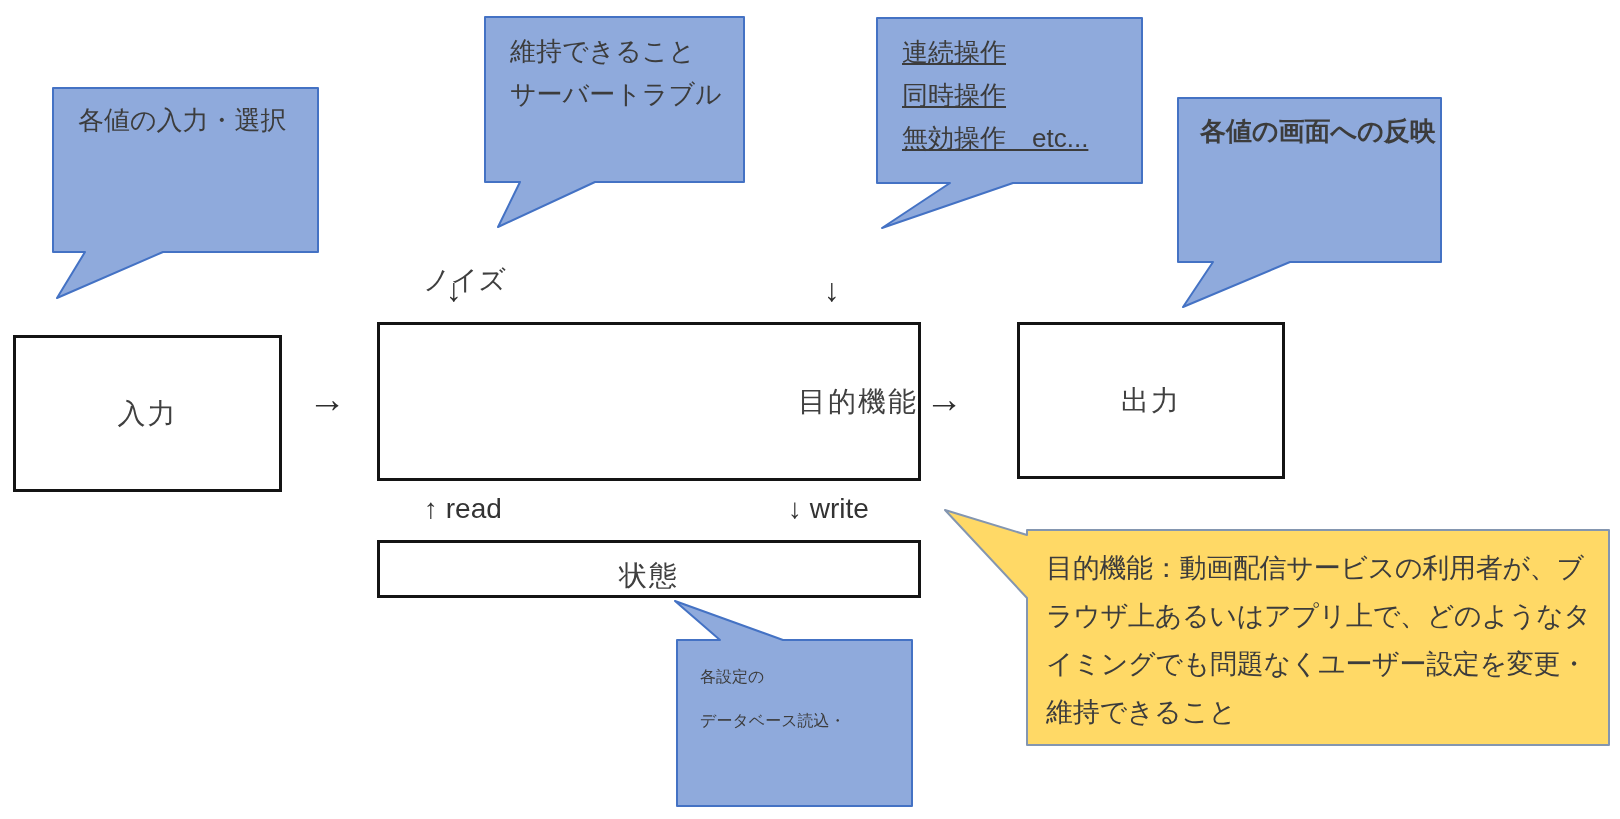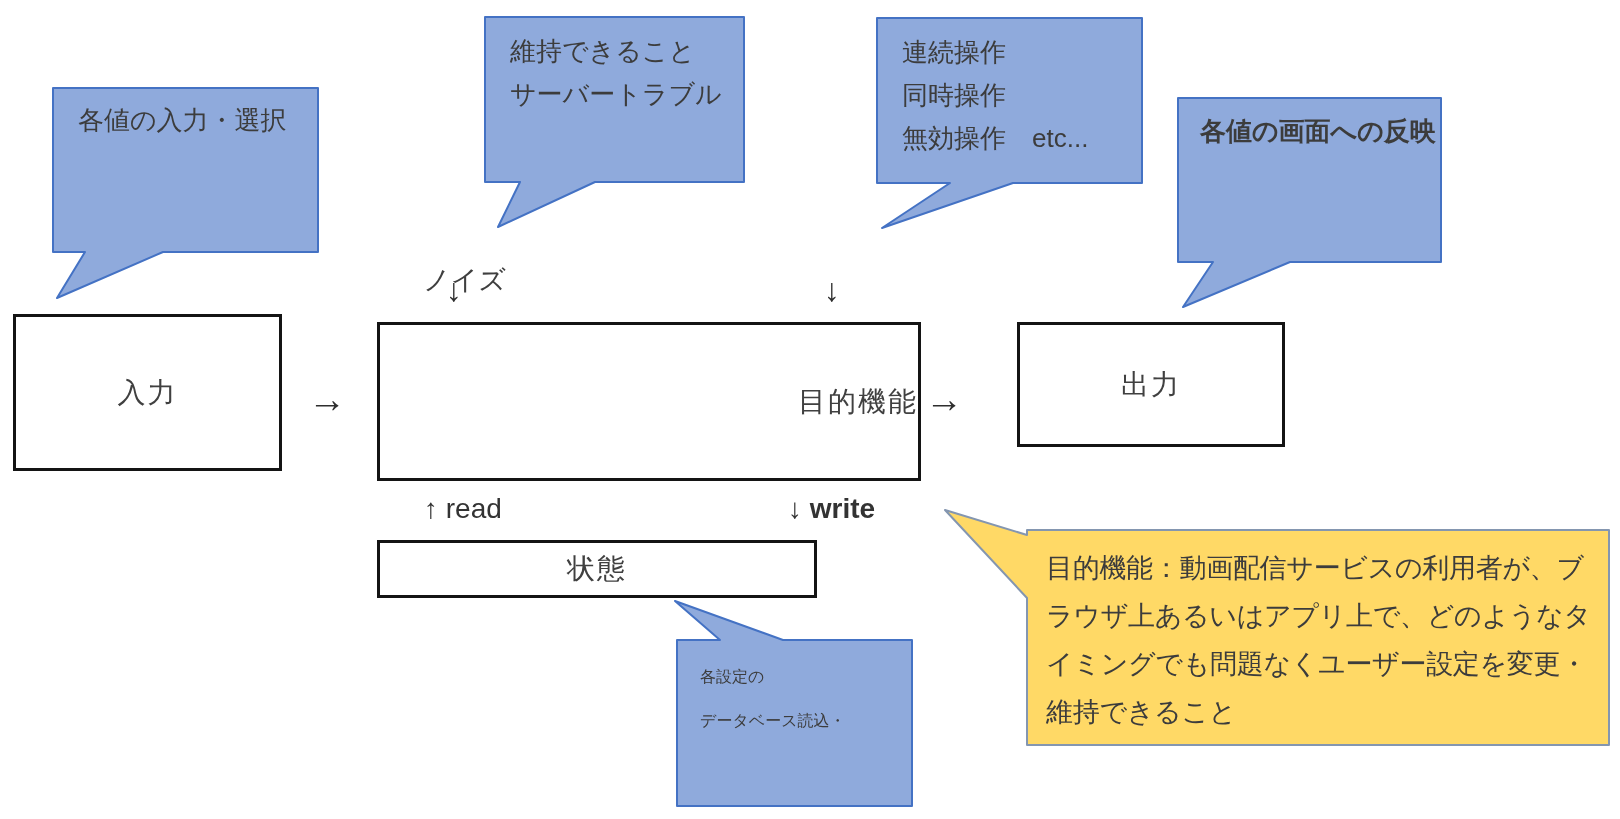--- a/index.html
+++ b/index.html
@@ -43,21 +43,21 @@
 
   <div class="callout-text" style="left:78px;top:99px;">
     <span>各値の入力・選択</span>
   </div>
 
   <div class="callout-text" style="left:510px;top:30px;">
     <span>維持できること</span>
     <span>サーバートラブル</span>
   </div>
 
-  <div class="callout-text" style="left:902px;top:31px;">
+  <div class="callout-text" style="left:902px;top:31px;text-decoration:underline;">
     <span>連続操作</span>
     <span>同時操作</span>
     <span>無効操作　etc...</span>
   </div>
 
   <div class="callout-text" style="left:1200px;top:110px;font-weight:bold;">
     <span>各値の画面への反映</span>
   </div>
 
   <div class="callout-text" style="left:700px;top:655px;line-height:44px;font-size:16px;">
@@ -65,40 +65,40 @@
     <span>データベース読込・</span>
   </div>
 
   <div class="callout-text yellow-text" style="left:1046px;top:544px;">
     <span>目的機能：動画配信サービスの利用者が、ブ</span>
     <span>ラウザ上あるいはアプリ上で、どのようなタ</span>
     <span>イミングでも問題なくユーザー設定を変更・</span>
     <span>維持できること</span>
   </div>
 
-  <div class="box" style="left:13px;top:314px;width:269px;height:157px;justify-content:center;">
+  <div class="box" style="left:13px;top:335px;width:269px;height:157px;justify-content:center;">
     <span>入力</span>
   </div>
 
   <div class="box" style="left:377px;top:322px;width:544px;height:159px;justify-content:flex-end;">
     <span>目的機能</span>
   </div>
 
-  <div class="box" style="left:1017px;top:322px;width:268px;height:125px;">
+  <div class="box" style="left:1017px;top:322px;width:268px;height:157px;">
     <span>出力</span>
   </div>
 
-  <div class="box" style="left:377px;top:540px;width:440px;height:58px;">
+  <div class="box" style="left:377px;top:540px;width:544px;height:58px;align-items:flex-end;">
     <span>状態</span>
   </div>
 
   <div class="arrow-h" style="left:308px;top:378px;">→</div>
   <div class="arrow-h" style="left:925px;top:378px;">→</div>
 
   <div class="lbl flow-lbl" style="left:423px;top:226px;">ノイズ</div>
   <div class="arrow-v" style="left:446px;top:272px;">↓</div>
 
   <div class="arrow-v" style="left:824px;top:272px;">↓</div>
 
   <div class="lbl rw-lbl" style="left:424px;top:493px;text-align:right;">↑ read</div>
-  <div class="lbl rw-lbl" style="left:788px;top:493px;font-weight:bold;">↓ write</div>
+  <div class="lbl rw-lbl" style="left:788px;top:493px;">↓ write</div>
 
 </div>
 
 </body></html>

